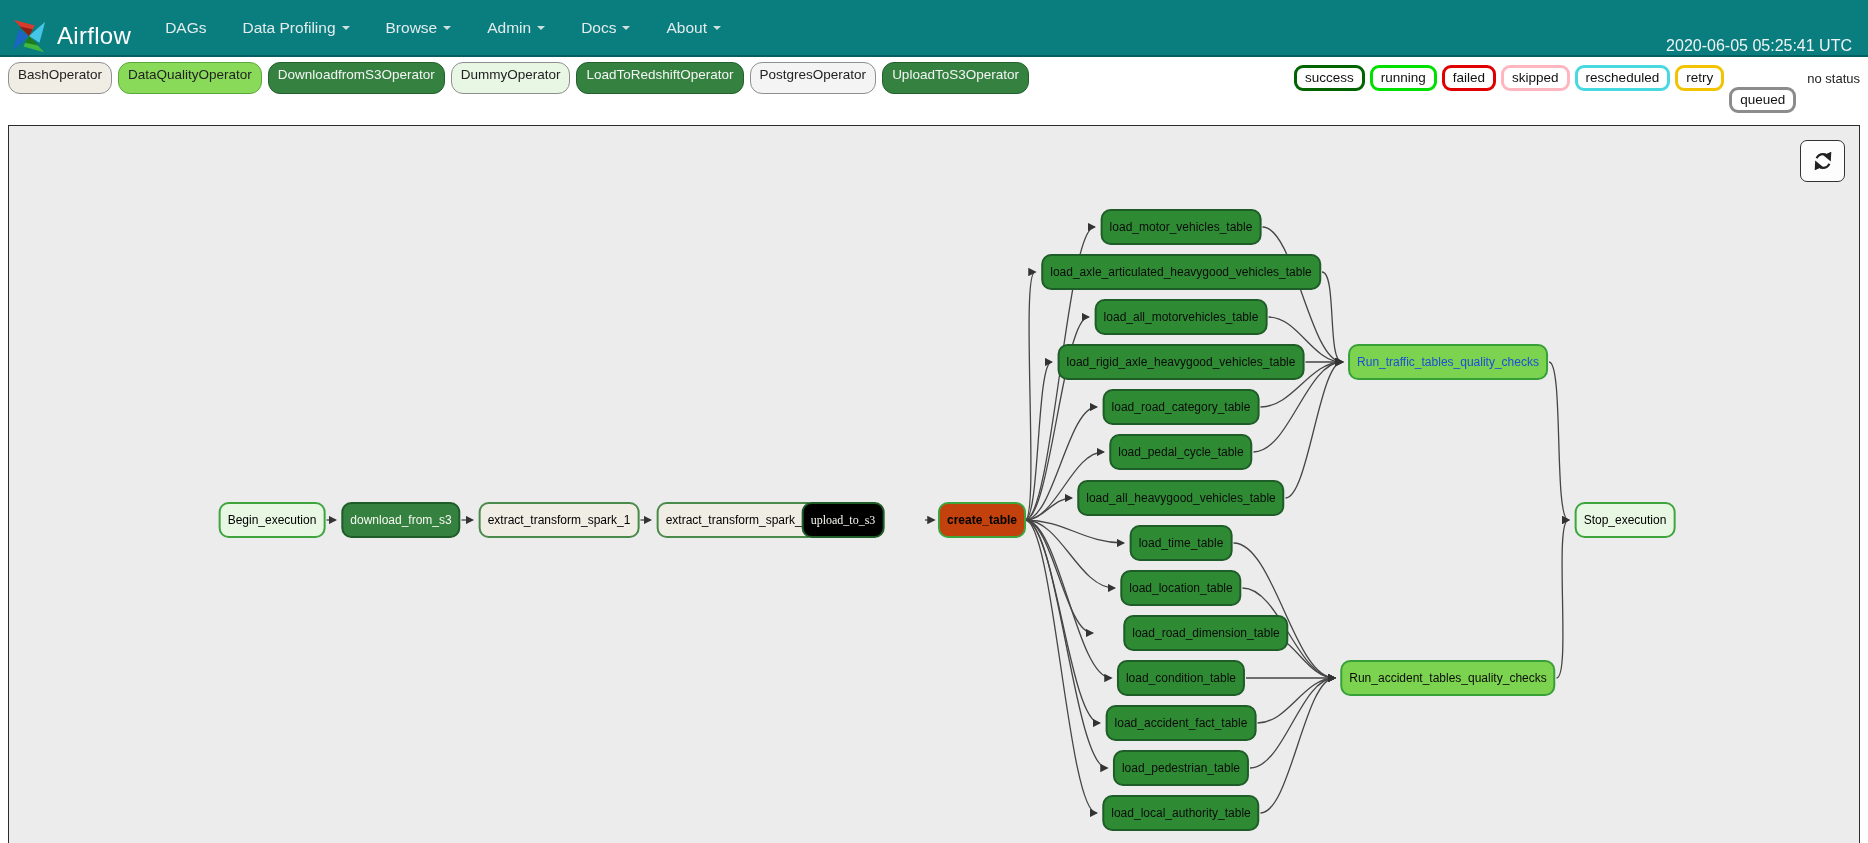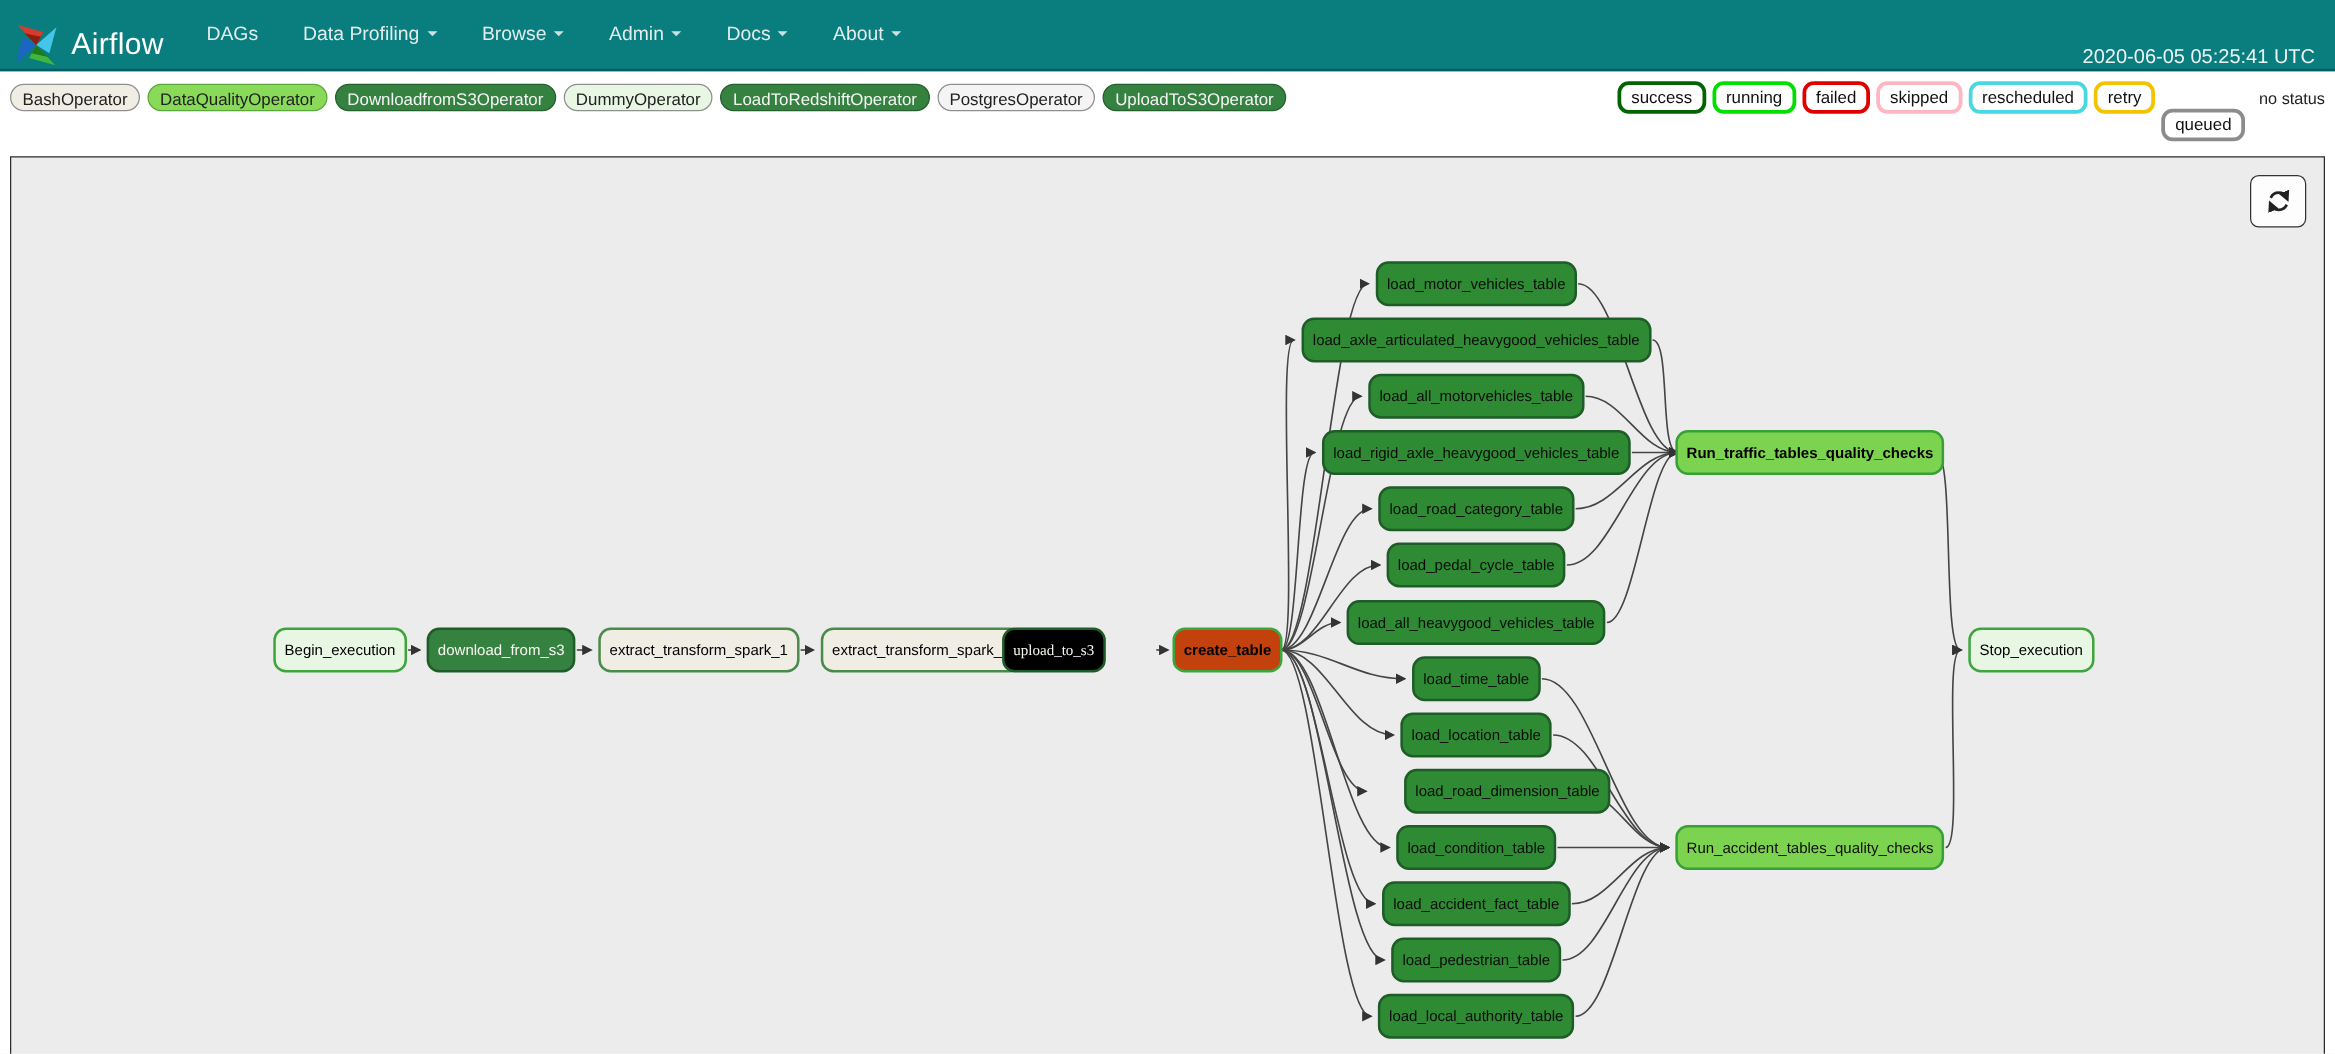--- a/index.html
+++ b/index.html
@@ -27,21 +27,21 @@
   
   .legend-row {
     position:absolute; top:59px; left:0; width:1868px; height:38px;
     display:flex; align-items:center; justify-content:space-between;
     padding:0 8px; background:#fff;
   }
   .op-badges { display:flex; gap:6px; align-items:center; }
   .status-badges { display:flex; gap:5px; align-items:center; }
   .badge {
     font-size:13.5px; line-height:1; white-space:nowrap;
-    padding:5px 9px 2px; border-radius:12px; border:1px solid #9a9a9a; color:#111;
+    padding:5px 9px 12px; border-radius:12px; border:1px solid #9a9a9a; color:#111;
   }
   .badge.status { border-width:3px; border-radius:9px; padding:3px 8px 4px; background:#fff; }
   .no-status { font-size:13px; color:#222; margin-left:6px; white-space:nowrap; }
 
   
   .canvas {
     position:absolute; top:125px; left:8px; width:1852px; height:730px;
     background:#ececec; border:1px solid #2c2c2c;
   }
   #edges { position:absolute; left:0; top:0; }
@@ -174,16 +174,16 @@
     <div class="node" style="background: rgb(46, 139, 51); color: rgb(12, 12, 12); border-color: rgb(30, 92, 40); left: 1172px; top: 281px;">load_road_category_table</div>
     <div class="node" style="background: rgb(46, 139, 51); color: rgb(12, 12, 12); border-color: rgb(30, 92, 40); left: 1172px; top: 326px;">load_pedal_cycle_table</div>
     <div class="node" style="background: rgb(46, 139, 51); color: rgb(12, 12, 12); border-color: rgb(30, 92, 40); left: 1172px; top: 372px;">load_all_heavygood_vehicles_table</div>
     <div class="node" style="background: rgb(46, 139, 51); color: rgb(12, 12, 12); border-color: rgb(30, 92, 40); left: 1172px; top: 417px;">load_time_table</div>
     <div class="node" style="background: rgb(46, 139, 51); color: rgb(12, 12, 12); border-color: rgb(30, 92, 40); left: 1172px; top: 462px;">load_location_table</div>
     <div class="node" style="background: rgb(46, 139, 51); color: rgb(12, 12, 12); border-color: rgb(30, 92, 40); left: 1197px; top: 507px;">load_road_dimension_table</div>
     <div class="node" style="background: rgb(46, 139, 51); color: rgb(12, 12, 12); border-color: rgb(30, 92, 40); left: 1172px; top: 552px;">load_condition_table</div>
     <div class="node" style="background: rgb(46, 139, 51); color: rgb(12, 12, 12); border-color: rgb(30, 92, 40); left: 1172px; top: 597px;">load_accident_fact_table</div>
     <div class="node" style="background: rgb(46, 139, 51); color: rgb(12, 12, 12); border-color: rgb(30, 92, 40); left: 1172px; top: 642px;">load_pedestrian_table</div>
     <div class="node" style="background: rgb(46, 139, 51); color: rgb(12, 12, 12); border-color: rgb(30, 92, 40); left: 1172px; top: 687px;">load_local_authority_table</div>
-    <div class="node" style="background: rgb(124, 211, 79); color: #000000; border-color: rgb(56, 160, 56); left: 1439px; top: 236px; font-weight: bold;">Run_traffic_tables_quality_checks</div>
+    <div class="node" style="background: rgb(124, 211, 79); color: #1d4ed8; border-color: rgb(56, 160, 56); left: 1439px; top: 236px;">Run_traffic_tables_quality_checks</div>
     <div class="node" style="background: rgb(124, 211, 79); color: rgb(12, 12, 12); border-color: rgb(56, 160, 56); left: 1439px; top: 552px;">Run_accident_tables_quality_checks</div>
     <div class="node" style="background: rgb(232, 247, 228); color: rgb(0, 0, 0); border-color: rgb(62, 165, 62); left: 1616px; top: 394px;">Stop_execution</div>
   </div>
 
 </body></html>

